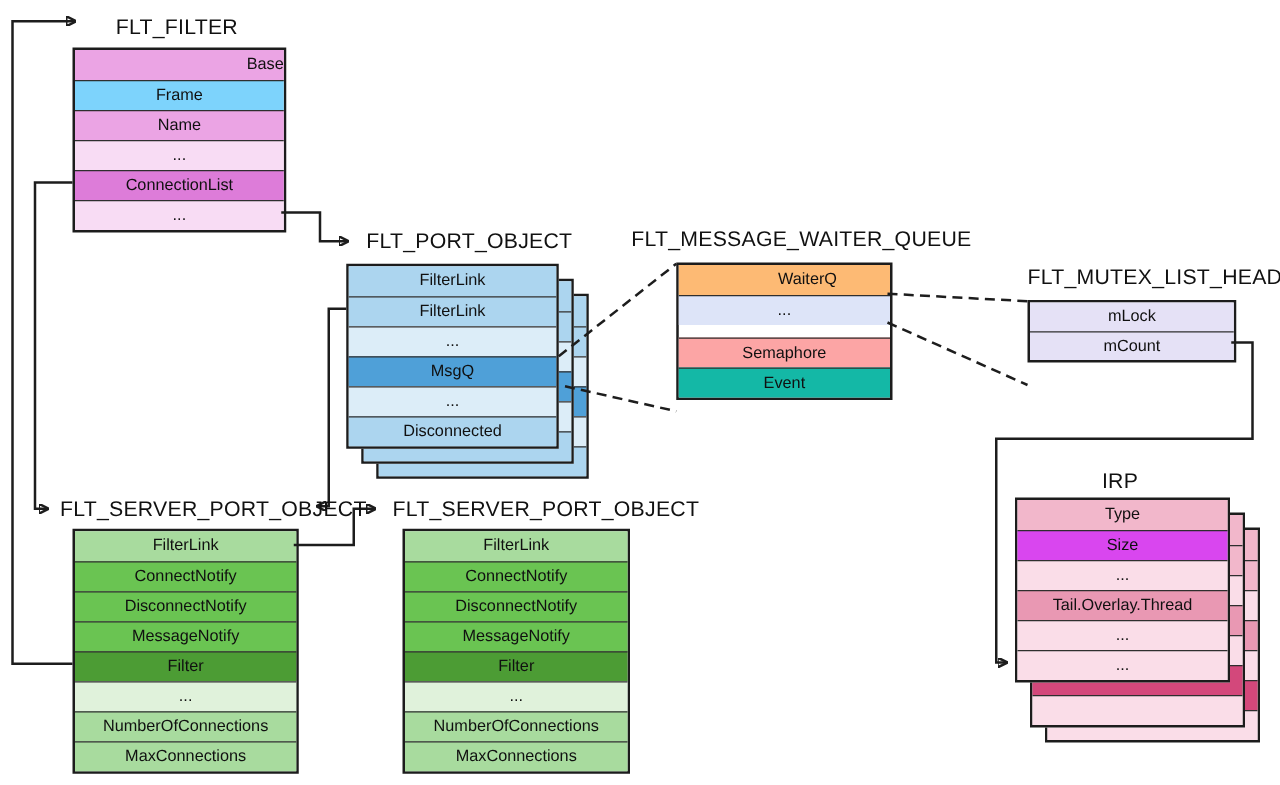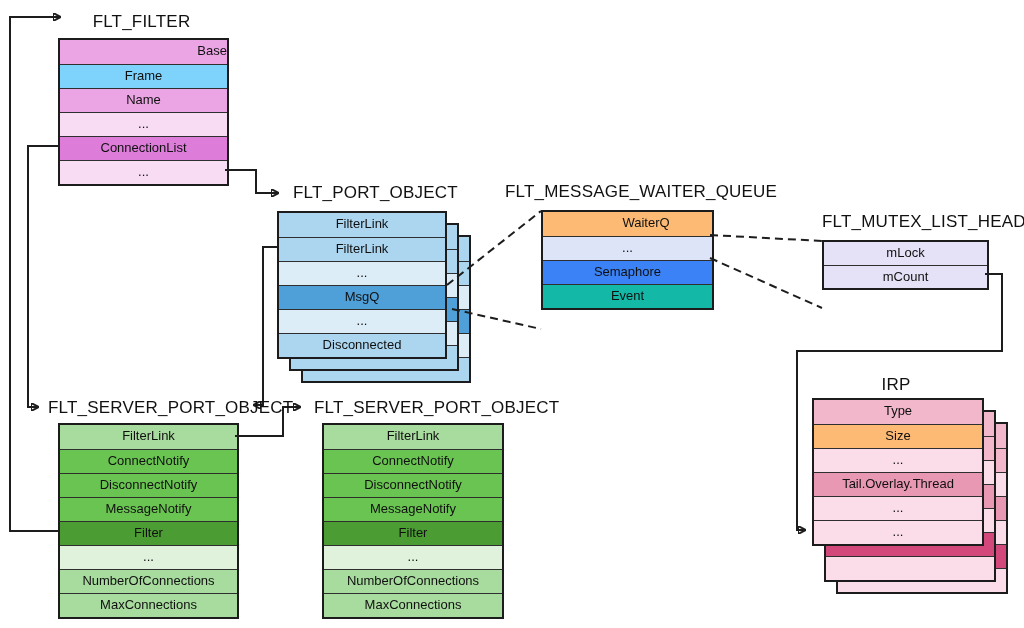--- a/index.html
+++ b/index.html
@@ -84,21 +84,21 @@
       <div class="srow" style="background: rgb(220, 237, 248);">...</div>
       <div class="srow" style="background: rgb(79, 160, 216);">MsgQ</div>
       <div class="srow" style="background: rgb(220, 237, 248);">...</div>
       <div class="srow" style="background: rgb(172, 213, 239);">Disconnected</div>
     </div>
 
   <div class="title tc" style="left:505px;top:184px;width:240px">FLT_MESSAGE_WAITER_QUEUE</div>
   <div class="sbox" style="left:541px;top:210px;width:169px">
       <div class="srow" style="background: #fdba74; padding-left: 37px;">WaiterQ</div>
       <div class="srow" style="background: rgb(221, 228, 248);">...</div>
-      <div class="srow" style="background: #3b82f6;">Semaphore</div>
+      <div class="srow" style="background: #fca5a5; margin-top: 10px;">Semaphore</div>
       <div class="srow" style="background: #14b8a6;">Event</div>
     </div>
 
   <div class="title tc" style="left:822px;top:214px;width:163px">FLT_MUTEX_LIST_HEAD</div>
   <div class="sbox rh23" style="left:822px;top:240px;width:163px">
       <div class="srow" style="background: rgb(229, 225, 246);">mLock</div>
       <div class="srow" style="background: rgb(229, 225, 246);">mCount</div>
     </div>
 
   <div class="title tc" style="left:48px;top:400px;width:194px">FLT_SERVER_PORT_OBJECT</div>
@@ -139,20 +139,20 @@
       <div class="srow" style="background: rgb(242, 183, 203);"></div>
       <div class="srow" style="background: rgb(242, 183, 203);"></div>
       <div class="srow" style="background: rgb(250, 221, 232);"></div>
       <div class="srow" style="background: rgb(233, 152, 179);"></div>
       <div class="srow" style="background: rgb(250, 221, 232);"></div>
       <div class="srow" style="background: rgb(211, 72, 123);"></div>
       <div class="srow" style="background: rgb(250, 221, 232);"></div>
     </div>
   <div class="sbox" style="left:812px;top:398px;width:168px">
       <div class="srow" style="background: rgb(242, 183, 203);">Type</div>
-      <div class="srow" style="background: #fdba74;">Size</div>
+      <div class="srow" style="background: #d946ef;">Size</div>
       <div class="srow" style="background: rgb(250, 221, 232);">...</div>
       <div class="srow" style="background: rgb(233, 152, 179);">Tail.Overlay.Thread</div>
       <div class="srow" style="background: rgb(250, 221, 232);">...</div>
       <div class="srow" style="background: rgb(250, 221, 232);">...</div>
     </div>
 
 </div>
 
 </body></html>

